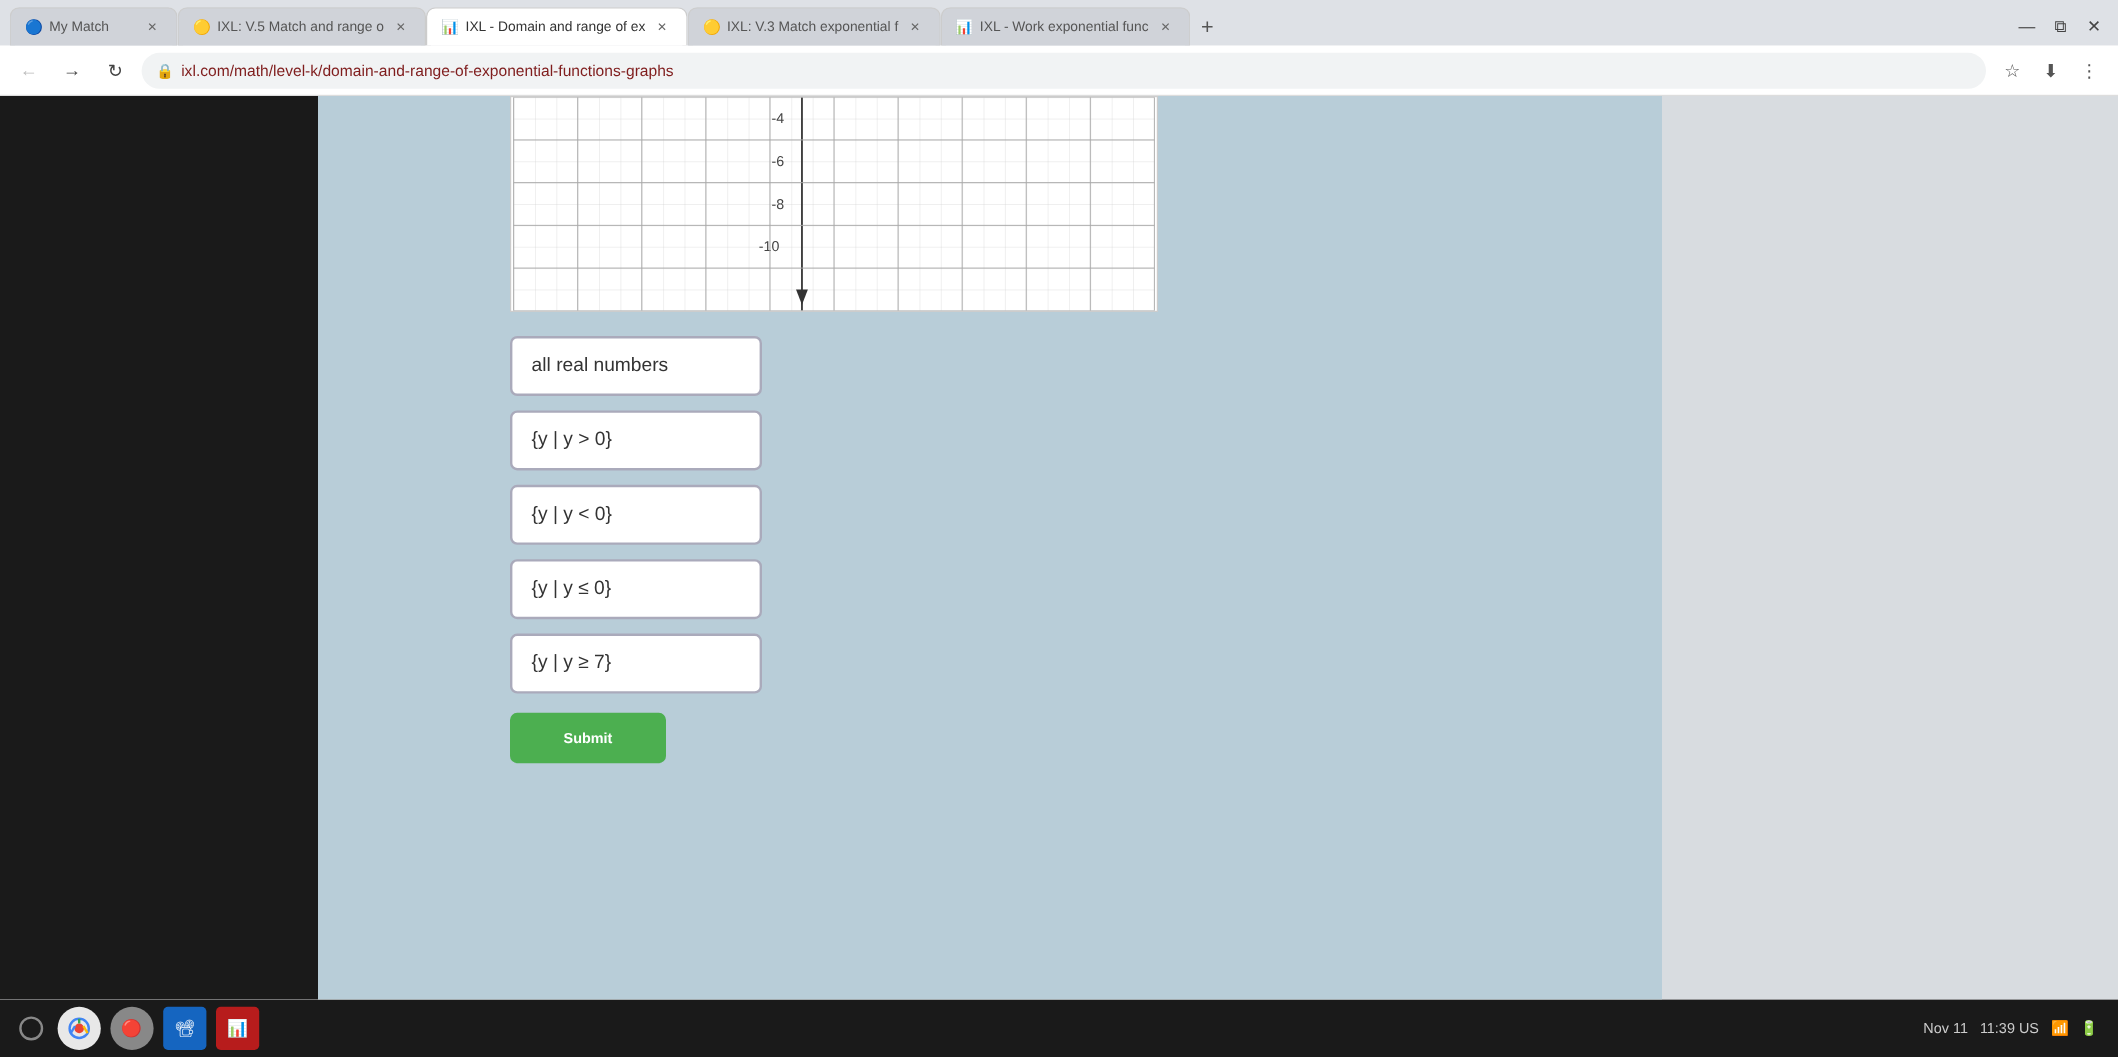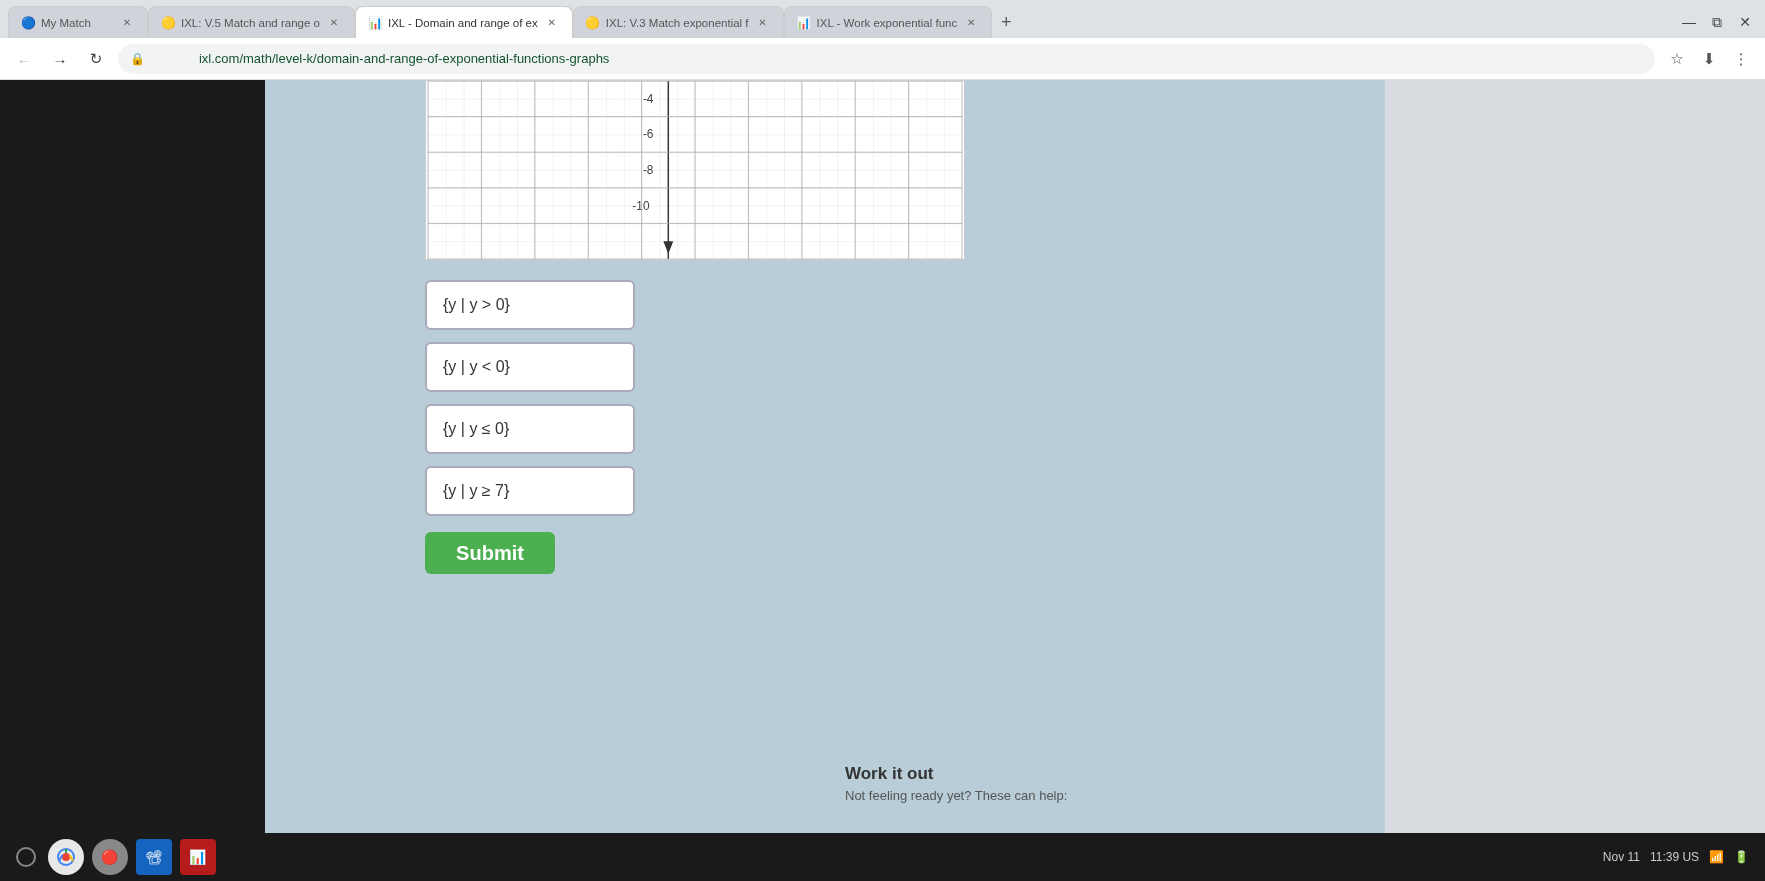--- a/index.html
+++ b/index.html
@@ -145,21 +145,21 @@
       border-radius: 15px;
       display: flex;
       align-items: center;
       padding: 0 12px;
       gap: 6px;
       font-size: 13px;
       color: #333;
     }
 
     .url-favicon { font-size: 12px; }
-    .url-text { flex: 1; color: #14532d; margin-left: 48px; }
+    .url-text { flex: 1; color: #7f1d1d; }
 
     .addr-actions {
       display: flex;
       align-items: center;
       gap: 4px;
     }
 
     .addr-icon {
       width: 28px;
       height: 28px;
@@ -230,21 +230,21 @@
       cursor: pointer;
     }
 
     .submit-btn {
       width: 130px;
       height: 42px;
       background: #4caf50;
       border: none;
       border-radius: 6px;
       color: white;
-      font-size: 20px;
+      font-size: 12px;
       font-weight: bold;
       cursor: pointer;
       margin-left: 160px;
       margin-top: 16px;
     }
 
     
     .right-panel {
       width: 380px;
       background: #d8dce0;
@@ -420,40 +420,39 @@
           <line x1="0" y1="0" x2="540" y2="0" stroke="#aaa" stroke-width="0.8"></line>
           <line x1="0" y1="36" x2="540" y2="36" stroke="#aaa" stroke-width="0.8"></line>
           <line x1="0" y1="72" x2="540" y2="72" stroke="#aaa" stroke-width="0.8"></line>
           <line x1="0" y1="108" x2="540" y2="108" stroke="#aaa" stroke-width="0.8"></line>
           <line x1="0" y1="144" x2="540" y2="144" stroke="#aaa" stroke-width="0.8"></line>
           <line x1="0" y1="180" x2="540" y2="180" stroke="#aaa" stroke-width="0.8"></line>
         </svg>
       </div>
 
       <div class="answer-choices">
+        <button class="choice-btn">
+          <span>all real numbers</span>
+        </button>
         <button class="choice-btn">
           <span>{y | y &gt; 0}</span>
         </button>
         <button class="choice-btn">
           <span>{y | y &lt; 0}</span>
         </button>
         <button class="choice-btn">
           <span>{y | y ≤ 0}</span>
         </button>
         <button class="choice-btn">
           <span>{y | y ≥ 7}</span>
         </button>
       </div>
 
       <button class="submit-btn">Submit</button>
 
-      <div class="bottom-text">
-        <div style="font-size:17px; font-weight:bold; color:#333; margin-bottom:4px;">Work it out</div>
-        <div style="font-size:13px; color:#555;">Not feeling ready yet? These can help:</div>
-      </div>
     </div>
 
     <div class="right-panel"></div>
   </div>
 
   <div class="taskbar">
     <div class="taskbar-left">
       <div class="taskbar-circle"></div>
       <div class="taskbar-apps">
         <div class="taskbar-app-icon taskbar-app-chrome">

